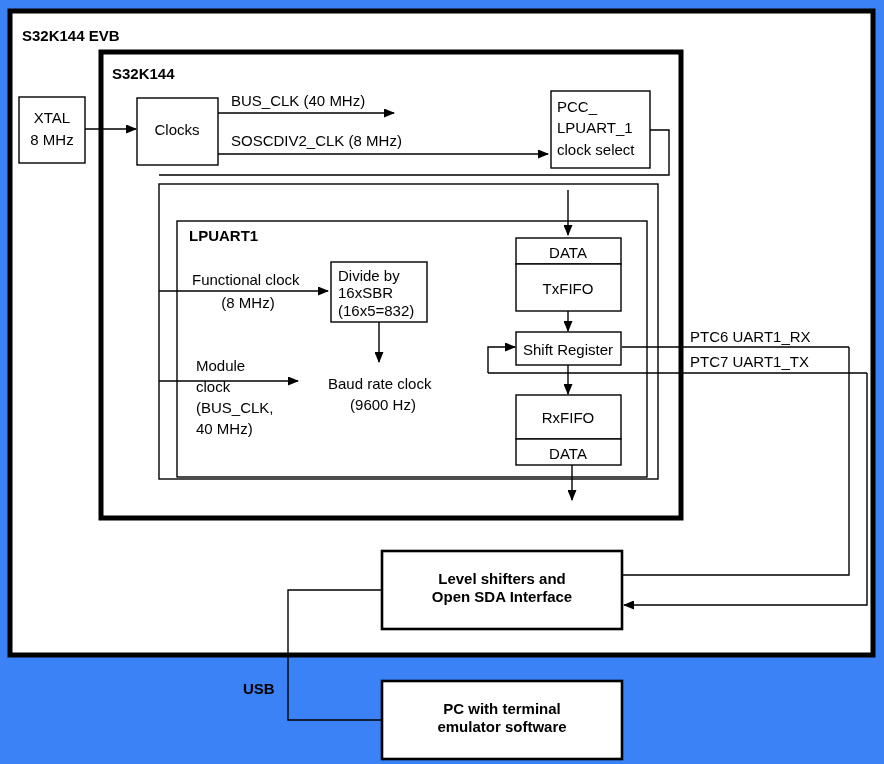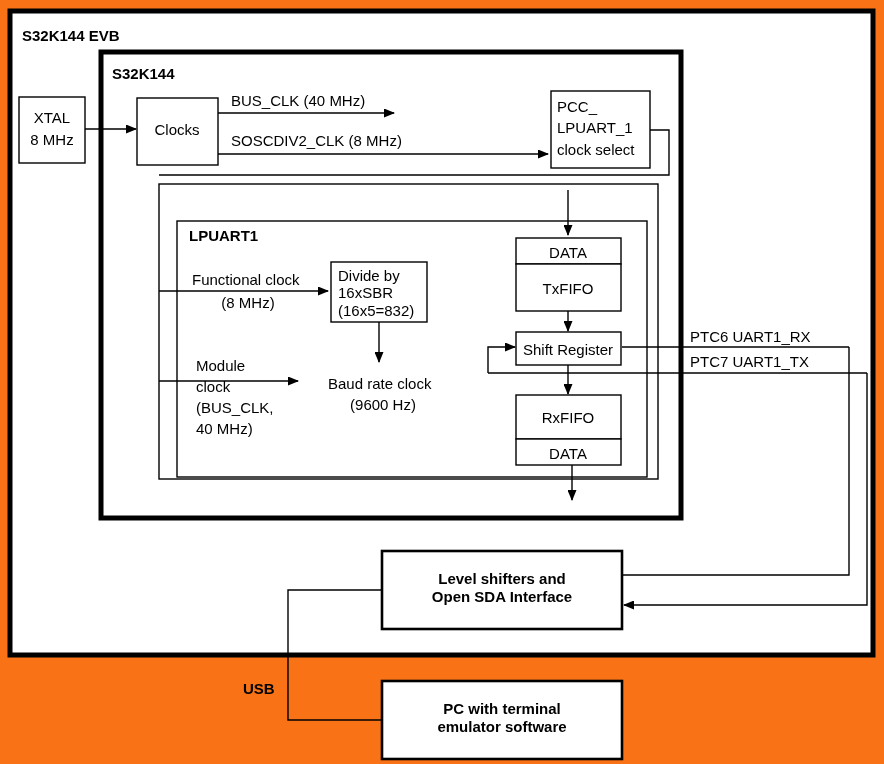--- a/index.html
+++ b/index.html
@@ -1,17 +1,17 @@
 <!DOCTYPE html>
 <html><head>
 <meta charset="utf-8">
 <style>
   html,body{margin:0;padding:0;background:#ffffff;}
   body{font-family:"Liberation Sans",sans-serif;}
-  #stage{position:relative;width:884px;height:764px;background:#f97316;overflow:hidden;}
+  #stage{position:relative;width:884px;height:764px;background:#3b82f6;overflow:hidden;}
   svg{position:absolute;left:0;top:0;width:884px;height:764px;}
   .txt{font-family:"Liberation Sans",sans-serif;font-size:15px;fill:#000;}
   .txt-bold{font-family:"Liberation Sans",sans-serif;font-size:15px;font-weight:bold;fill:#000;}
   .box-thin{fill:#fff;stroke:#000;stroke-width:1.4;}
   .box-thick{fill:#fff;stroke:#000;stroke-width:5;}
   .box-med{fill:#fff;stroke:#000;stroke-width:2.6;}
   .container-none{fill:none;stroke:#000;stroke-width:1.4;}
   .wire{stroke:#000;stroke-width:1.4;fill:none;}
 </style>
 </head>

